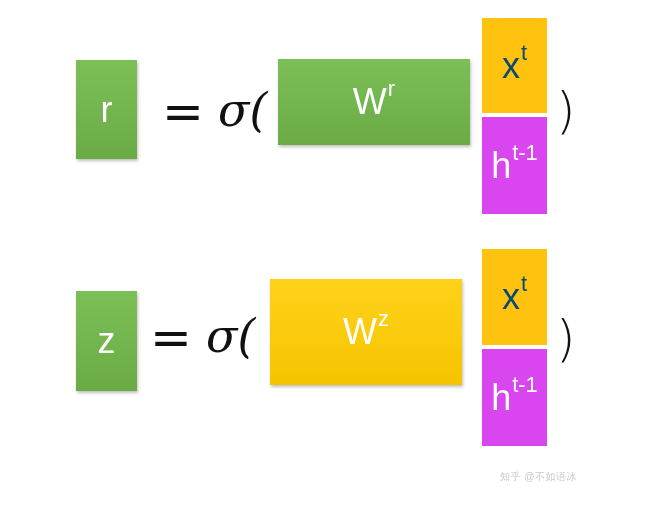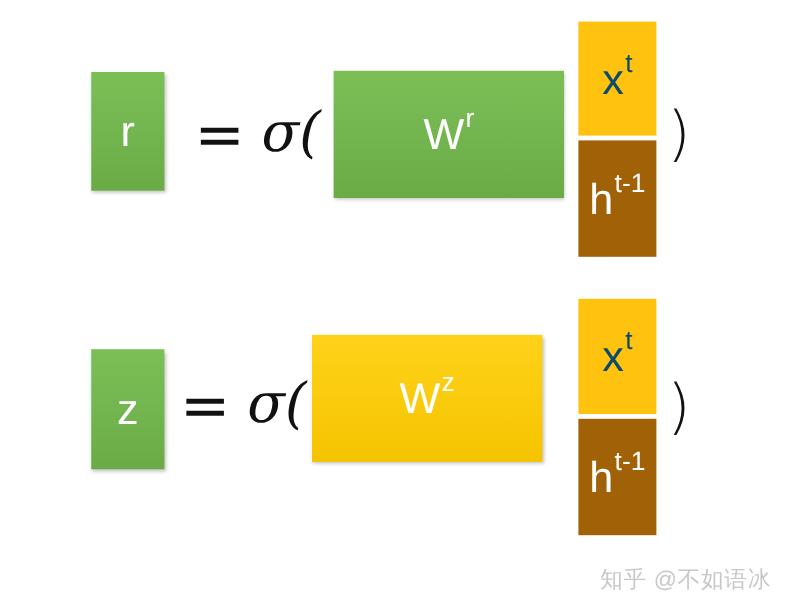--- a/index.html
+++ b/index.html
@@ -2,56 +2,56 @@
 <html><head>
 <meta charset="utf-8">
 <style>
   html, body { margin: 0; padding: 0; }
   body { width: 659px; height: 508px; background: #ffffff; position: relative; overflow: hidden;
          font-family: "Liberation Sans", "DejaVu Sans", sans-serif; }
   .box { position: absolute; display: flex; align-items: center; justify-content: center; box-sizing: border-box; }
   .green { background: linear-gradient(#7cbf57, #6aab45); box-shadow: 1px 2px 3px rgba(0,0,0,0.25); color: #ffffff; }
   .yellow { background: linear-gradient(#ffd21a, #f5c400); box-shadow: 1px 2px 3px rgba(0,0,0,0.25); color: #ffffff; }
   .xcell { background: #ffc20e; color: #0c4a6e; }
-  .hcell { background: #a16207; color: #ffffff; }
+  .hcell { background: #d946ef; color: #ffffff; }
   .lbl { font-size: 36px; line-height: 1; }
   .sup { font-size: 22px; vertical-align: top; position: relative; top: -6px; margin-left: 1px; }
   .sym { position: absolute; font-family: "DejaVu Serif", serif; color: #111; font-size: 46px; line-height: 1; }
   .eq { font-family: "DejaVu Sans", sans-serif; font-size: 50px; }
   .paren { font-family: "DejaVu Sans", sans-serif; font-size: 50px; font-weight: 300; }
-  .watermark { position: absolute; left: 500px; top: 470px; font-size: 19px; color: #c8c8c8; letter-spacing: 0.5px; }
+  .watermark { position: absolute; left: 500px; top: 470px; font-size: 10px; color: #c8c8c8; letter-spacing: 0.5px; }
 </style>
 </head>
 <body>
 
 <div>
   <div class="box green" style="left:76px;top:60px;width:61px;height:99px;">
     <span class="lbl">r</span>
   </div>
   <span class="sym eq" style="left:162px;top:87px;">=</span>
   <span class="sym" style="left:218px;top:87px;font-style:italic;">σ(</span>
-  <div class="box green" style="left:278px;top:59px;width:192px;height:106px;">
+  <div class="box green" style="left:278px;top:59px;width:192px;height:86px;">
     <span class="lbl"><span>W</span><span class="sup">r</span></span>
   </div>
   <div class="box xcell" style="left:482px;top:18px;width:65px;height:95px;">
     <span class="lbl"><span>x</span><span class="sup">t</span></span>
   </div>
   <div class="box hcell" style="left:482px;top:117px;width:65px;height:97px;">
     <span class="lbl"><span>h</span><span class="sup">t-1</span></span>
   </div>
   <span class="sym paren" style="left:556px;top:86px;">)</span>
 </div>
 
 <div>
   <div class="box green" style="left:76px;top:291px;width:61px;height:100px;">
     <span class="lbl">z</span>
   </div>
   <span class="sym eq" style="left:150px;top:313px;">=</span>
   <span class="sym" style="left:206px;top:313px;font-style:italic;">σ(</span>
-  <div class="box yellow" style="left:260px;top:279px;width:192px;height:106px;">
+  <div class="box yellow" style="left:270px;top:279px;width:192px;height:106px;">
     <span class="lbl"><span>W</span><span class="sup">z</span></span>
   </div>
   <div class="box xcell" style="left:482px;top:249px;width:65px;height:96px;">
     <span class="lbl"><span>x</span><span class="sup">t</span></span>
   </div>
   <div class="box hcell" style="left:482px;top:349px;width:65px;height:97px;">
     <span class="lbl"><span>h</span><span class="sup">t-1</span></span>
   </div>
   <span class="sym paren" style="left:556px;top:314px;">)</span>
 </div>

